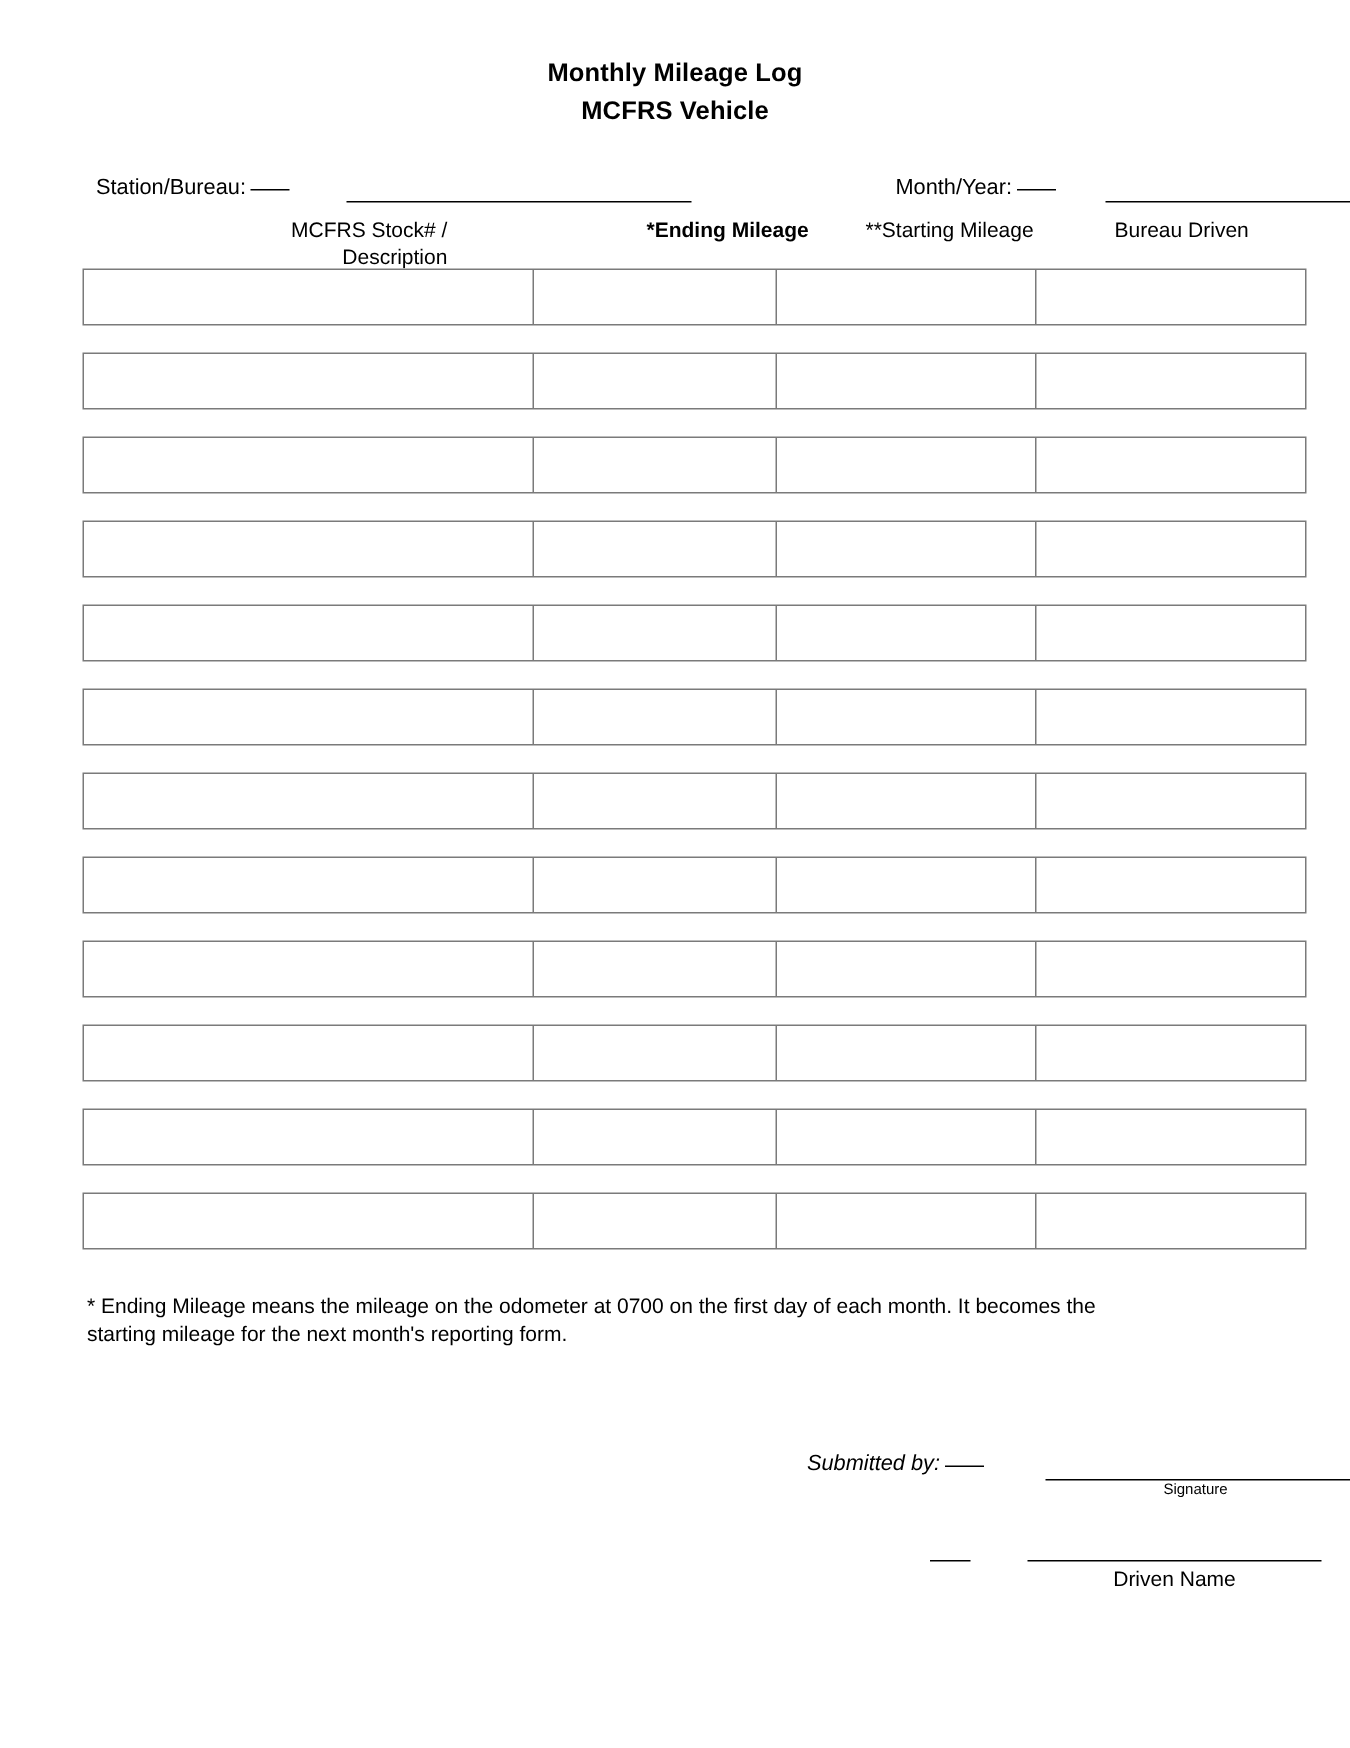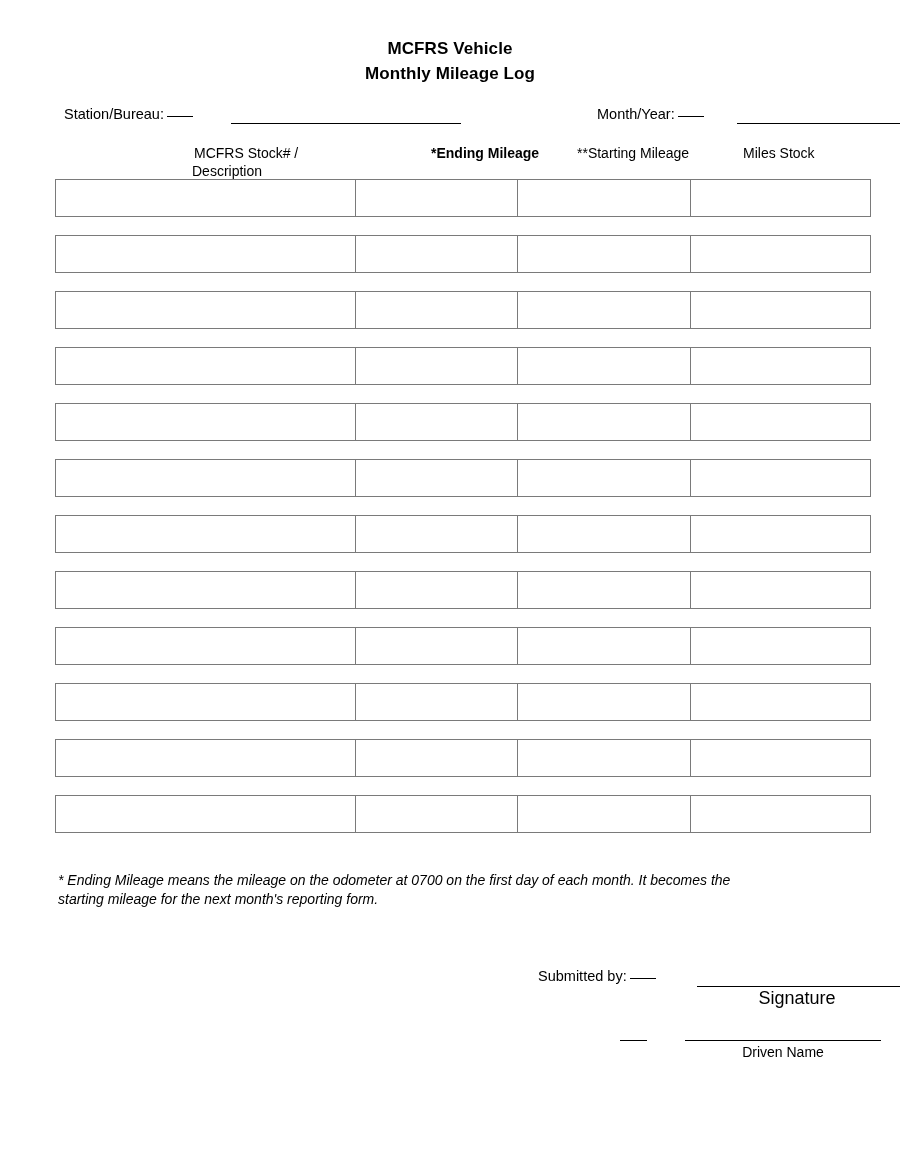--- a/index.html
+++ b/index.html
@@ -34,21 +34,21 @@
   .title-line {
     font-size: 17px;
     font-weight: bold;
     line-height: 25px;
     letter-spacing: 0.1px;
   }
 
   
   .meta-row {
     position: absolute;
-    top: 104px;
+    top: 115px;
     left: 0;
     width: 835px;
     height: 22px;
   }
   .meta-field {
     position: absolute;
     font-size: 14.5px;
     line-height: 20px;
     white-space: nowrap;
   }
@@ -82,21 +82,21 @@
     line-height: 18px;
     margin-left: 44px;
   }
   .col-head {
     position: absolute;
     white-space: nowrap;
   }
   .ch-stock { left: 150px; top: 0; }
   .ch-stock .sub {
     display: block;
-    text-align: left;
+    text-align: right;
     margin-left: -2px;
   }
   .ch-ending   { left: 387px; top: 0; font-weight: bold; }
   .ch-starting { left: 533px; top: 0; }
   .ch-miles    { left: 699px; top: 0; }
 
   
   .table {
     position: absolute;
     top: 179px;
@@ -125,52 +125,53 @@
 
   
   .footnotes {
     position: absolute;
     top: 855px;
     left: 58px;
     width: 680px;
     font-size: 14px;
     line-height: 19px;
   }
-  .footnote { margin: 16px 0 20px 0; font-style: italic; }
+  .footnote { margin: 6px 0 20px 0; }
   .footnote:last-child { margin-bottom: 0; }
 
   
   .sig-block {
     position: absolute;
     top: 968px;
     left: 0;
     width: 900px;
     height: 110px;
     font-size: 14.5px;
   }
   .sig-submitted {
     position: absolute;
     left: 538px;
     top: 0;
     white-space: nowrap;
+    font-style: italic;
   }
   .sig-rule1 {
     position: absolute;
     left: 697px;
     top: 18px;
     width: 212px;
     border-bottom: 1.2px solid #000;
   }
   .sig-caption1 {
     position: absolute;
     left: 697px;
     top: 20px;
     width: 200px;
     text-align: center;
-    font-size: 18px;
+    font-size: 10px;
   }
   .sig-dash2 {
     position: absolute;
     left: 620px;
     top: 72px;
     width: 27px;
     border-bottom: 1.4px solid #000;
   }
   .sig-rule2 {
     position: absolute;
@@ -214,22 +215,22 @@
   }
   .pf-gap-md { display: inline-block; width: 8px; }
   .pf-gap-lg { display: inline-block; width: 30px; }
 </style>
 </head>
 <body>
 
 <div class="page">
 
   <div class="title-block">
+    <div class="title-line">Monthly Mileage Log</div>
     <div class="title-line">MCFRS Vehicle</div>
-    <div class="title-line">Monthly Mileage Log</div>
   </div>
 
   <div class="meta-row">
     <div class="meta-field meta-station">
       <span class="meta-label">Station/Bureau:</span><span class="short-rule"></span>
     </div>
     <div class="long-rule rule-station"></div>
 
     <div class="meta-field meta-month">
       <span class="meta-label">Month/Year:</span><span class="short-rule"></span>
@@ -237,21 +238,21 @@
     <div class="long-rule rule-month"></div>
   </div>
 
   <div class="col-headers">
     <div class="col-head ch-stock">
       <span>MCFRS Stock#  /</span>
       <span class="sub">Description</span>
     </div>
     <div class="col-head ch-ending">*Ending Mileage</div>
     <div class="col-head ch-starting">**Starting Mileage</div>
-    <div class="col-head ch-miles">Miles Stock</div>
+    <div class="col-head ch-miles">Bureau Driven</div>
   </div>
 
   <div class="table" id="mileage-table">
       <div class="trow">
         <div class="tcell c-stock"></div>
         <div class="tcell c-ending"></div>
         <div class="tcell c-starting"></div>
         <div class="tcell c-miles"></div>
       </div>
       <div class="trow">

